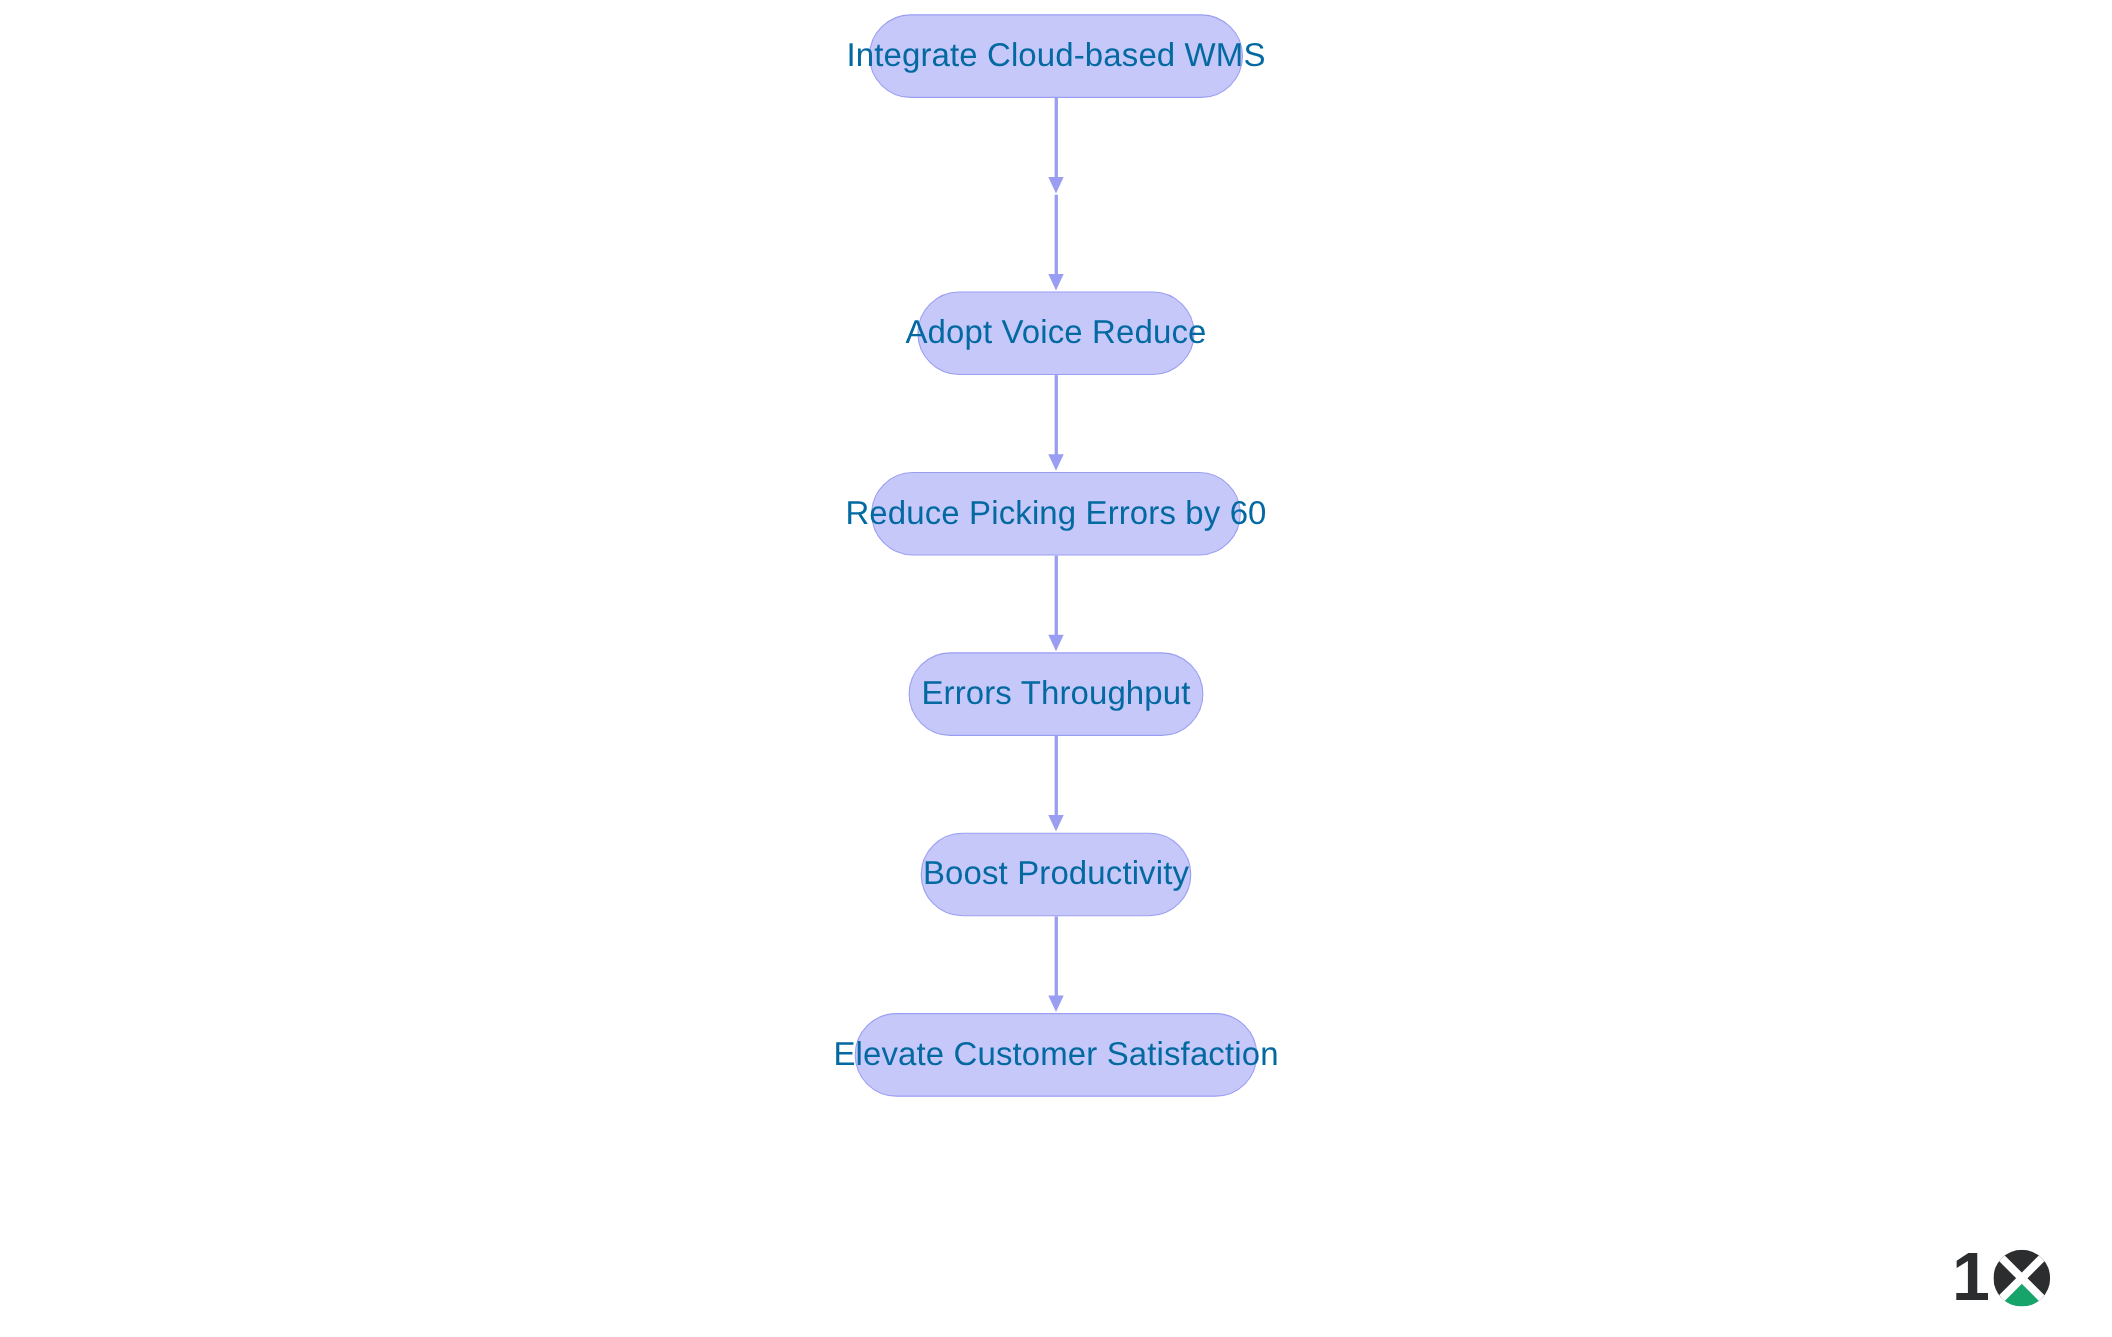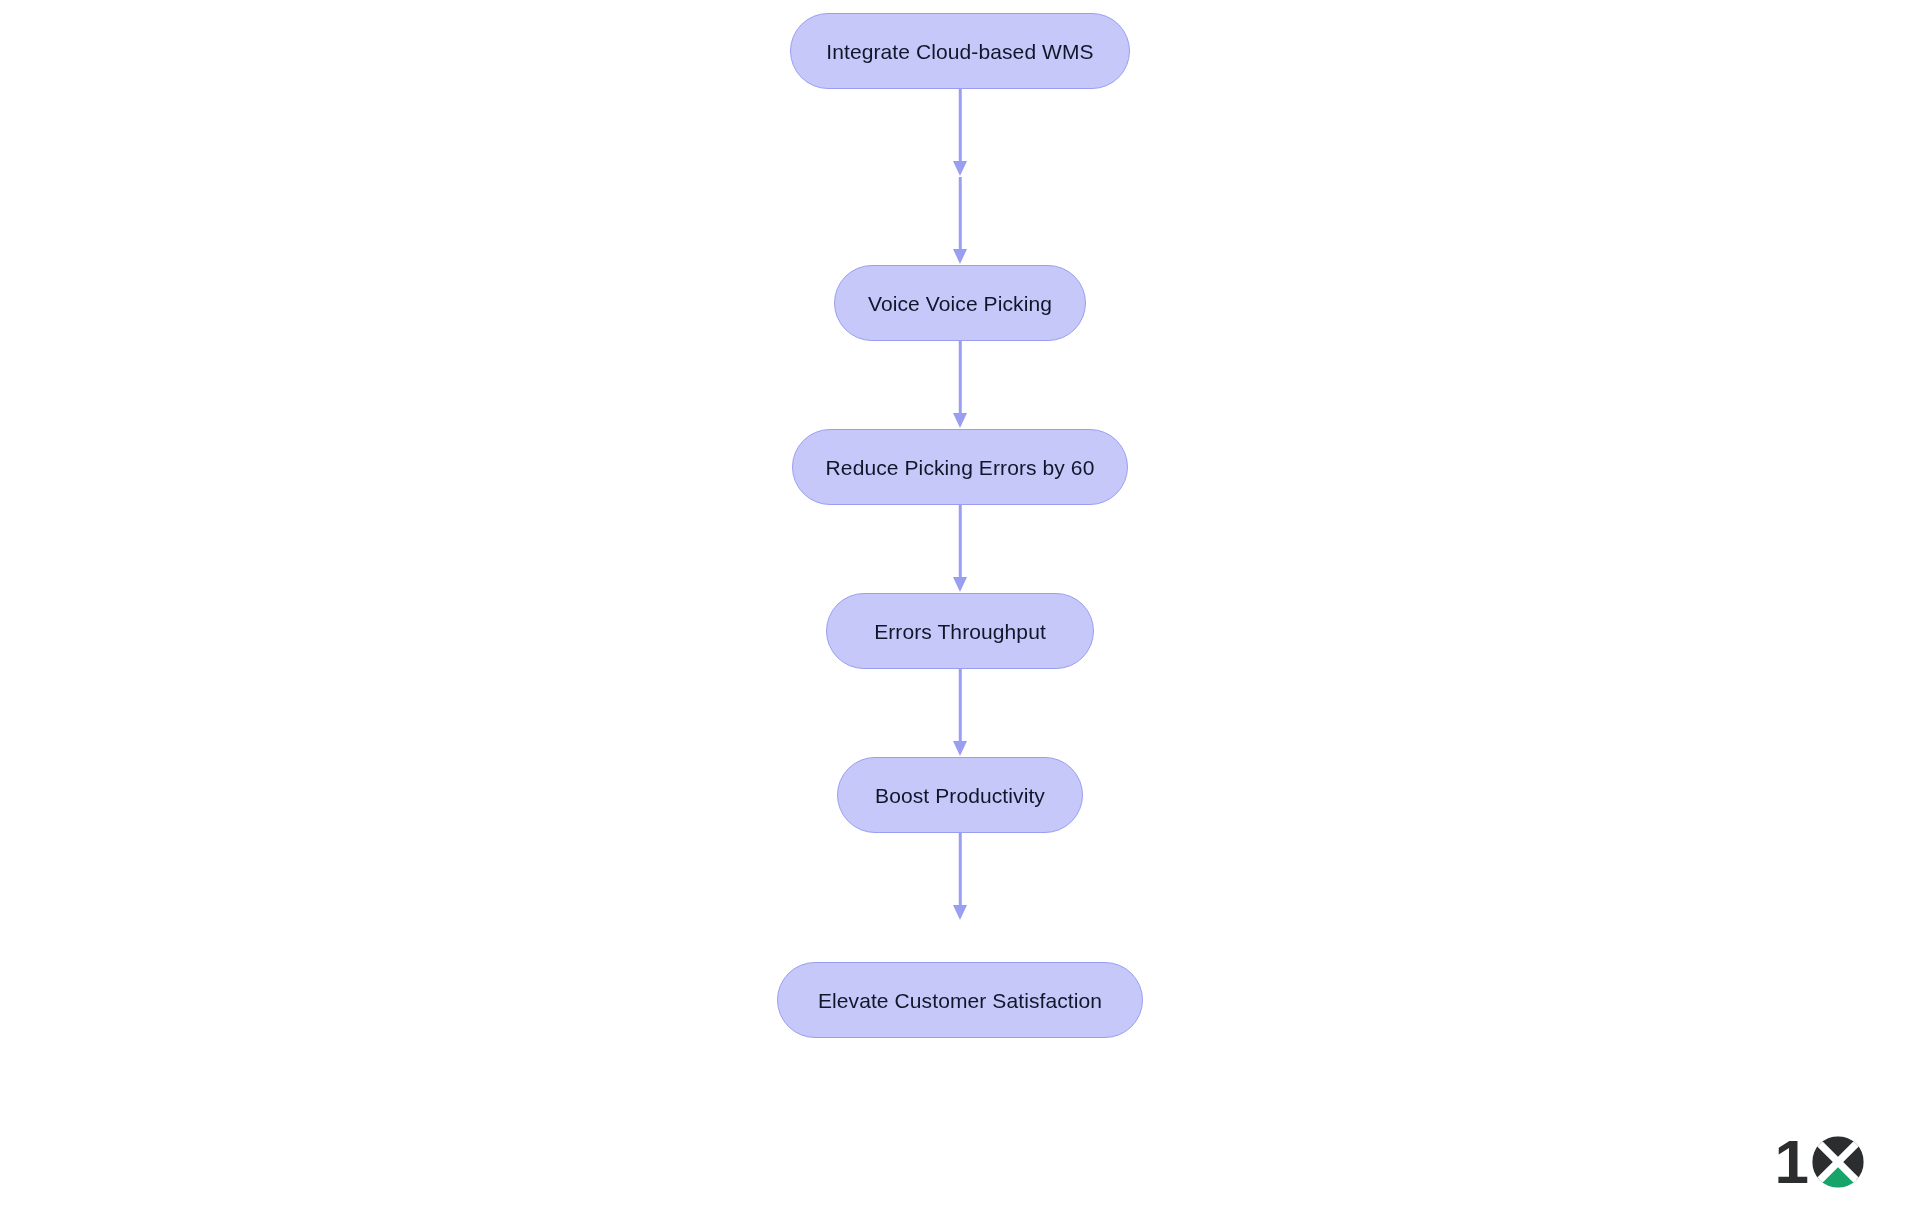--- a/index.html
+++ b/index.html
@@ -41,36 +41,36 @@
     border-radius: 38px;
     background: #c7c8fa;
     border: 1.6px solid #9a9ef2;
     display: flex;
     align-items: center;
     justify-content: center;
     padding: 0 34px;
     white-space: nowrap;
   }
   .node-label {
-    color: #0f172a;
-    font-size: 21px;
+    color: #0369a1;
+    font-size: 30px;
     font-weight: 400;
     letter-spacing: 0.1px;
     line-height: 1;
     font-family: "Liberation Sans", "DejaVu Sans", sans-serif;
   }
 
   
   .n0 { width: 340px; }
   .n1 { width: 417px; }
   .n2 { width: 252px; }
   .n3 { width: 336px; }
   .n4 { width: 268px; }
   .n5 { width: 246px; }
-  .n6 { width: 366px; margin-top: 41px; }
+  .n6 { width: 366px; }
 
   
   .connector {
     width: 26px;
     height: 88px;
     position: relative;
     flex: none;
   }
   .connector .stem {
     position: absolute;
@@ -138,21 +138,21 @@
       <div class="head"></div>
     </div>
 
 
     <div class="connector">
       <div class="stem"></div>
       <div class="head"></div>
     </div>
 
     <div class="node n2">
-      <span class="node-label">Voice Voice Picking</span>
+      <span class="node-label">Adopt Voice Reduce</span>
     </div>
 
     <div class="connector">
       <div class="stem"></div>
       <div class="head"></div>
     </div>
 
     <div class="node n3">
       <span class="node-label">Reduce Picking Errors by 60</span>
     </div>

